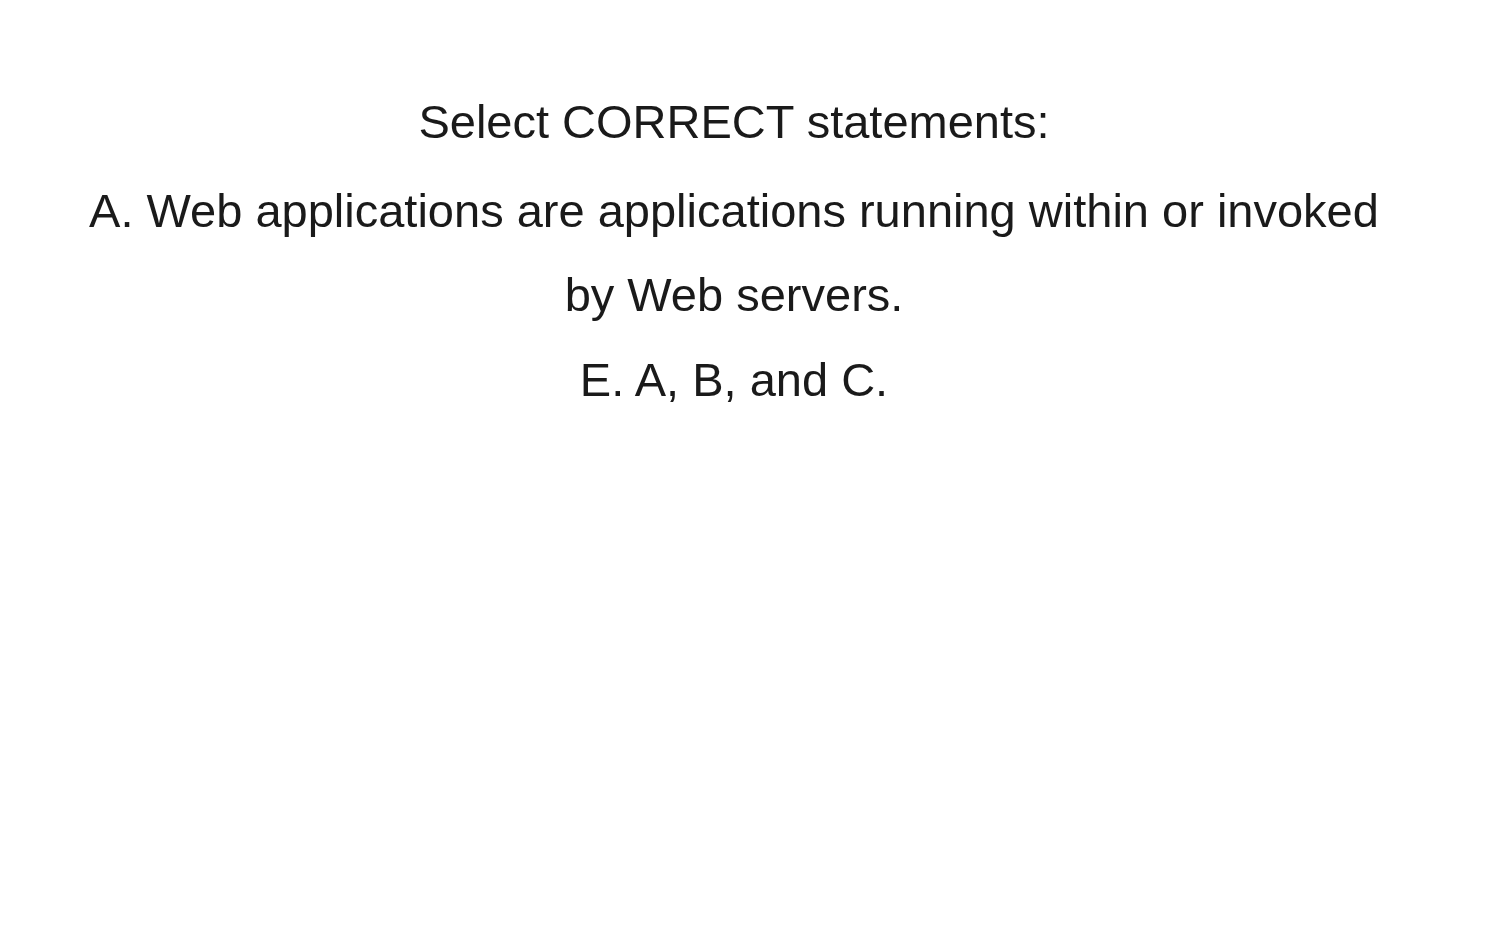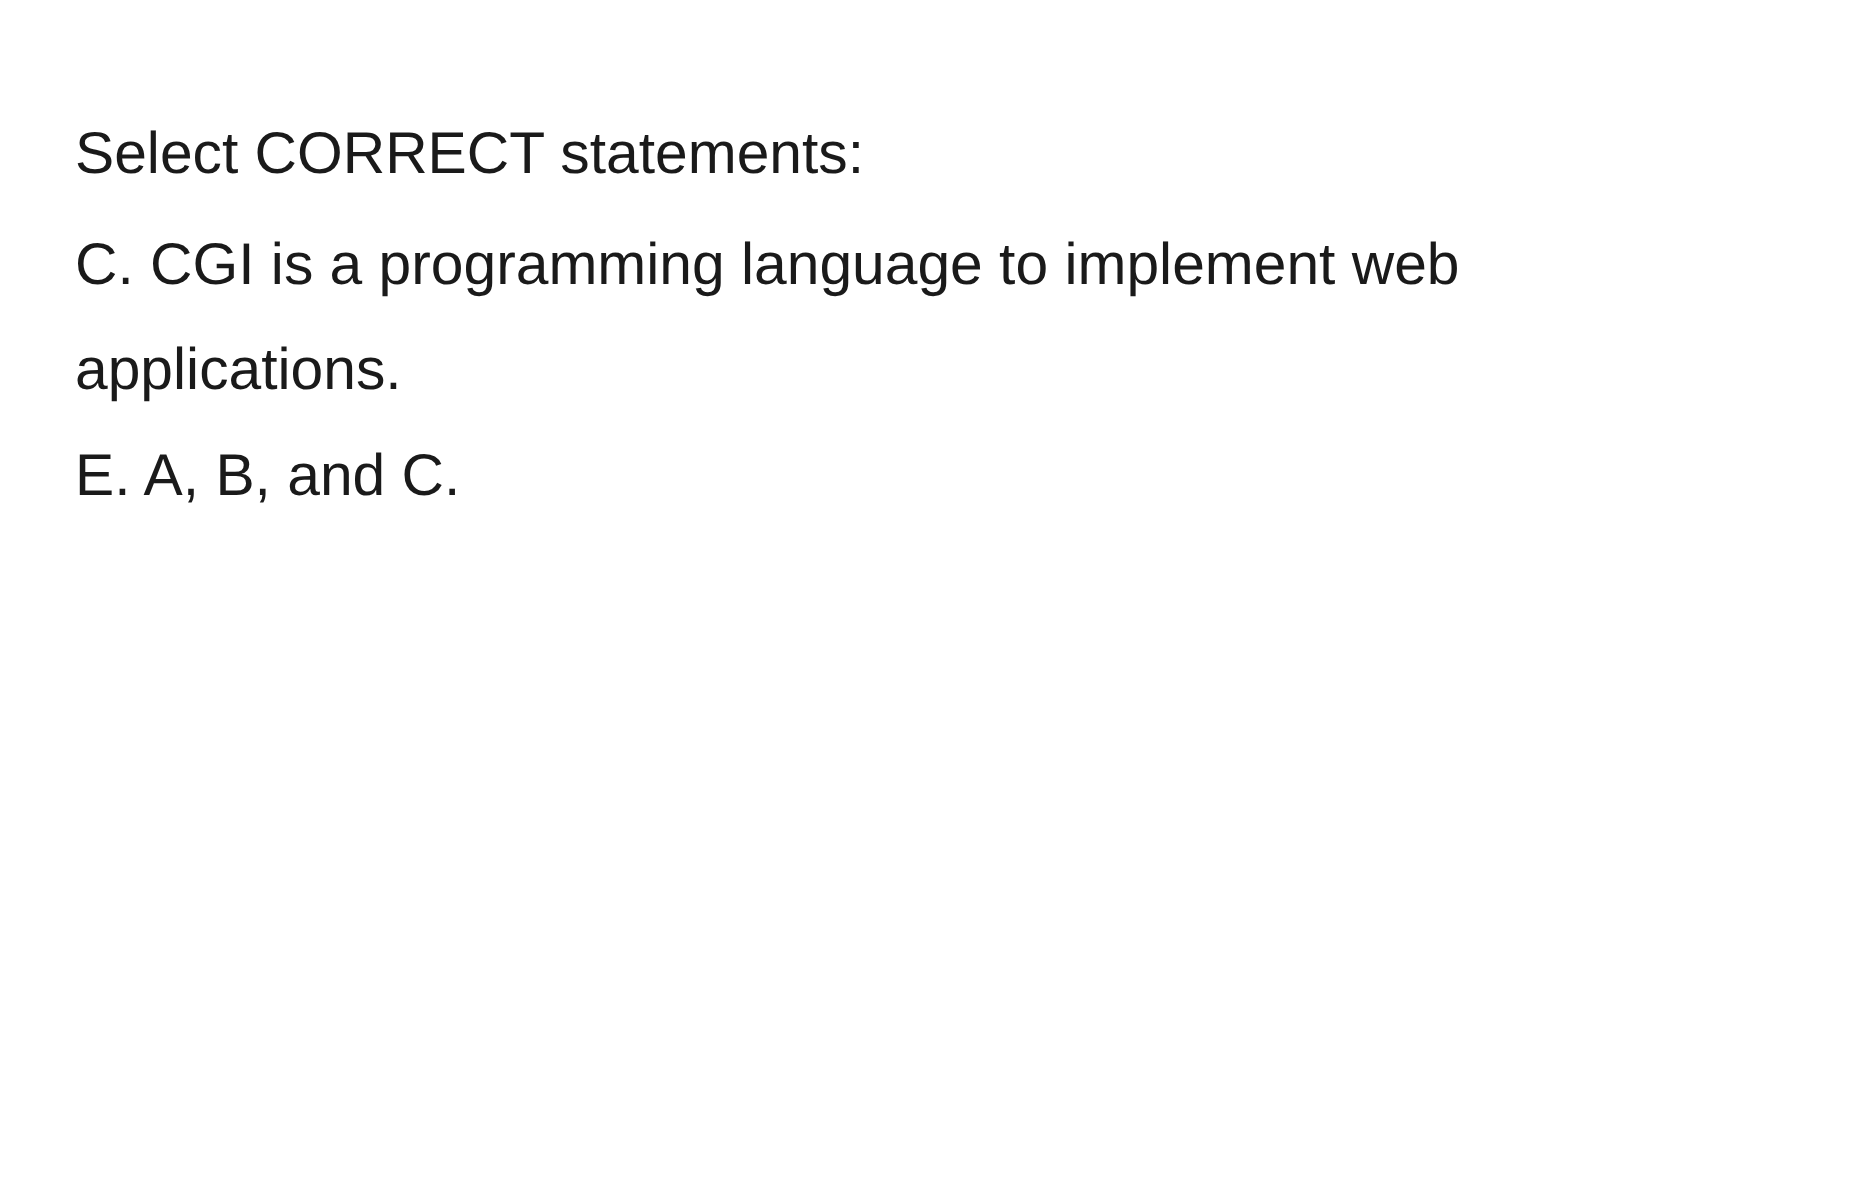--- a/index.html
+++ b/index.html
@@ -9,33 +9,34 @@
     }
     html, body {
       width: 1500px;
       height: 952px;
       background: #ffffff;
       font-family: -apple-system, BlinkMacSystemFont, "Segoe UI", Helvetica, Arial, sans-serif;
       color: #1a1a1a;
     }
     .content {
       padding: 80px 92px 60px 60px;
+      text-align: center;
     }
     .prompt {
       font-size: 47px;
       line-height: 1.8;
       font-weight: 400;
       margin-bottom: 4px;
     }
     .option {
       font-size: 47px;
       line-height: 1.8;
       font-weight: 400;
     }
   </style>
 </head>
 <body>
 
 <div class="content">
   <p class="prompt">Select CORRECT statements:</p>
-  <p class="option">C. CGI is a programming language to implement web applications.</p>
+  <p class="option">A. Web applications are applications running within or invoked by Web servers.</p>
   <p class="option">E. A, B, and C.</p>
 </div>
 
 </body></html>

